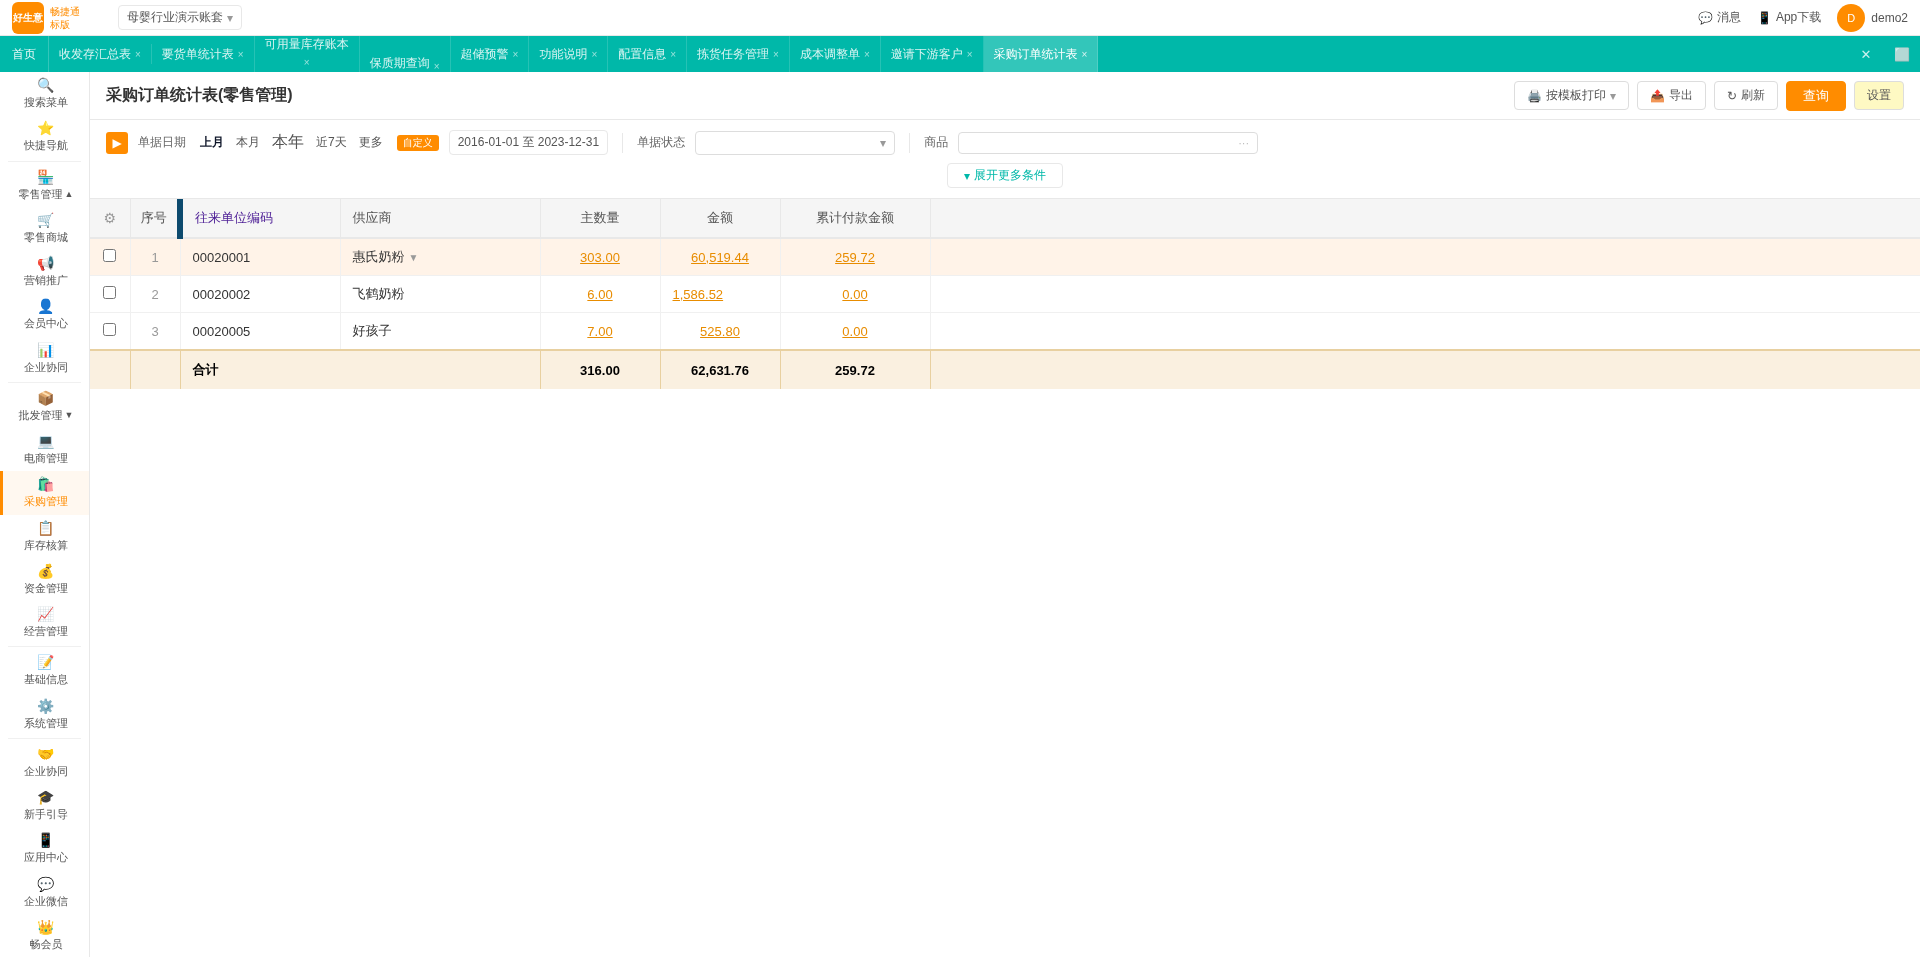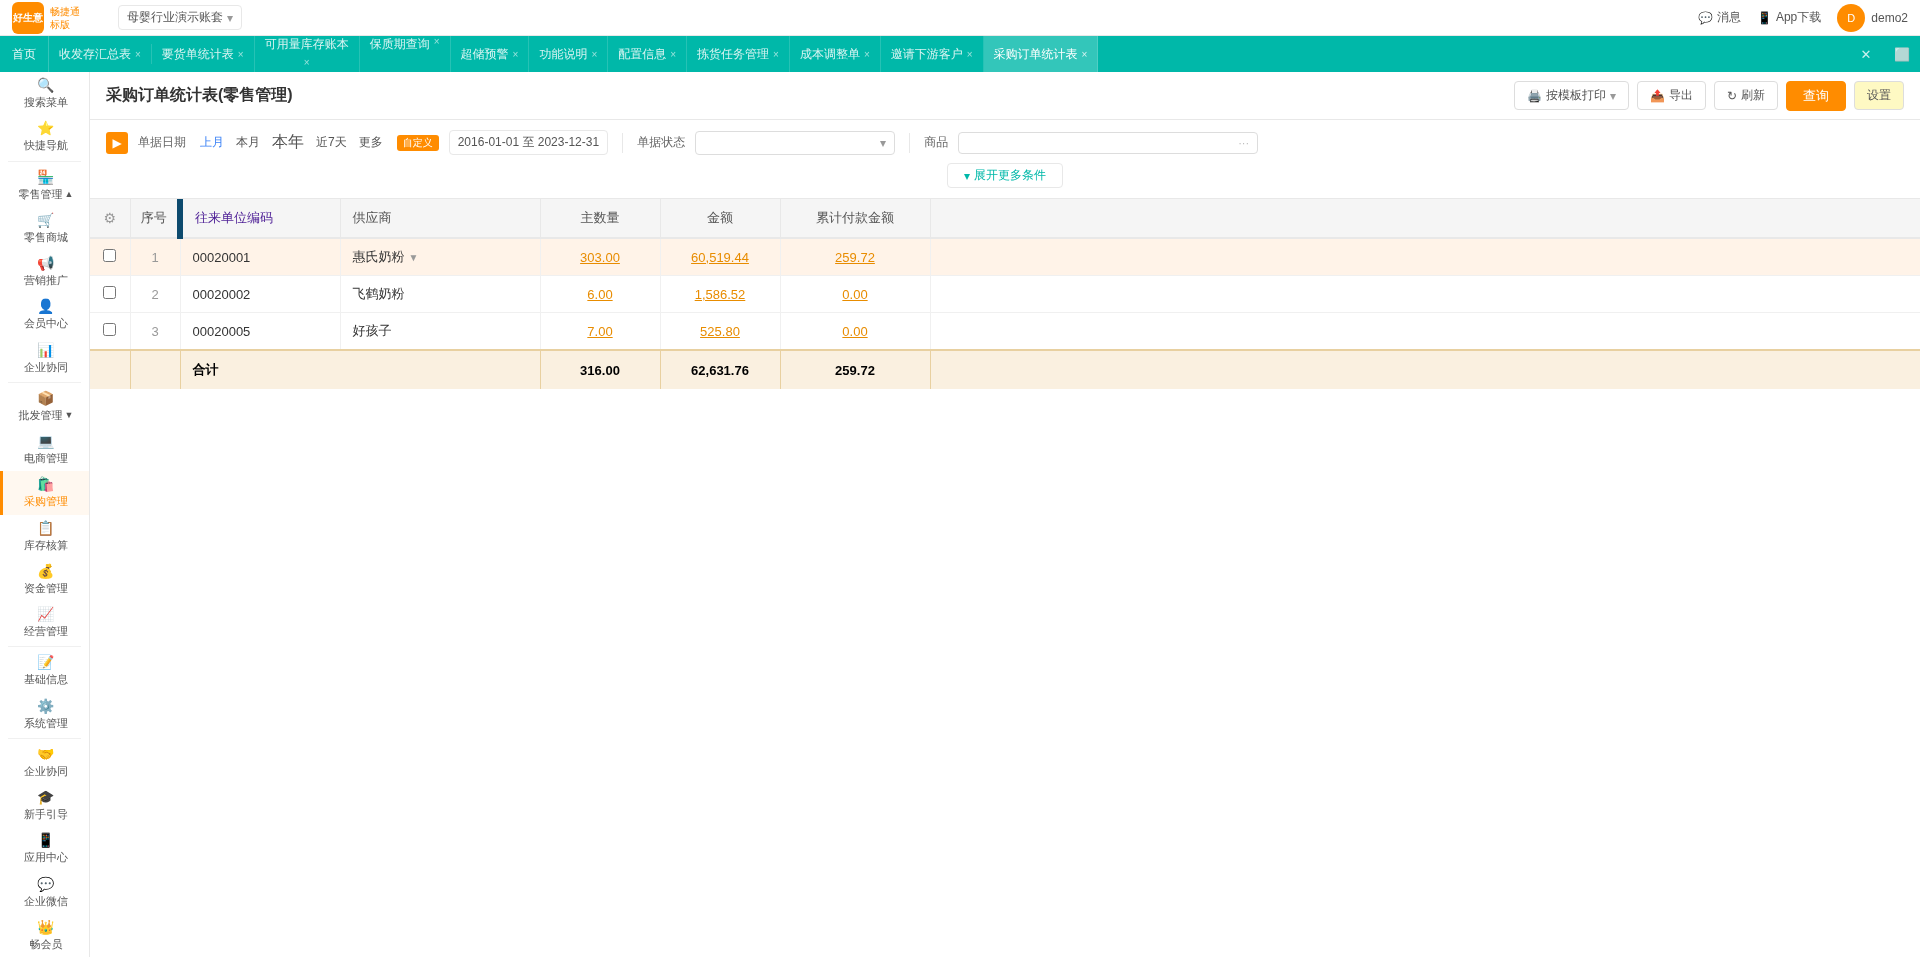--- a/index.html
+++ b/index.html
@@ -52,21 +52,21 @@
     <span style="font-size:10px; color:rgba(255,255,255,0.6);">×</span>
   </div>
   <div style="display:flex; align-items:center; height:36px; padding:0 10px; color:rgba(255,255,255,0.85); font-size:12px; cursor:pointer; border-right:1px solid rgba(255,255,255,0.15); gap:4px;">
     <span>要货单统计表</span>
     <span style="font-size:10px; color:rgba(255,255,255,0.6);">×</span>
   </div>
   <div style="display:flex; align-items:center; height:36px; padding:0 10px; color:rgba(255,255,255,0.85); font-size:12px; cursor:pointer; border-right:1px solid rgba(255,255,255,0.15); gap:4px;flex-direction:column;">
     <span>可用量库存账本</span>
     <span style="font-size:10px; color:rgba(255,255,255,0.6);">×</span>
   </div>
-  <div style="display:flex; align-items:flex-start; height:36px; padding:0 10px; color:rgba(255,255,255,0.85); font-size:12px; cursor:pointer; border-right:1px solid rgba(255,255,255,0.15); gap:4px;">
+  <div style="display:flex; align-items:flex-end; height:36px; padding:0 10px; color:rgba(255,255,255,0.85); font-size:12px; cursor:pointer; border-right:1px solid rgba(255,255,255,0.15); gap:4px;">
     <span>保质期查询</span>
     <span style="font-size:10px; color:rgba(255,255,255,0.6);">×</span>
   </div>
   <div style="display:flex; align-items:center; height:36px; padding:16px 10px; color:rgba(255,255,255,0.85); font-size:12px; cursor:pointer; border-right:1px solid rgba(255,255,255,0.15); gap:4px;">
     <span>超储预警</span>
     <span style="font-size:10px; color:rgba(255,255,255,0.6);">×</span>
   </div>
   <div style="display:flex; align-items:center; height:36px; padding:0 10px; color:rgba(255,255,255,0.85); font-size:12px; cursor:pointer; border-right:1px solid rgba(255,255,255,0.15); gap:4px;">
     <span>功能说明</span>
     <span style="font-size:10px; color:rgba(255,255,255,0.6);">×</span>
@@ -214,21 +214,21 @@
     </div>
 
     <div style="background:#fff; padding:10px 16px; border-bottom:1px solid #e8e8e8; flex-shrink:0;">
       <div style="display:flex; align-items:center; gap:10px; flex-wrap:nowrap;">
 
         <div style="width:22px; height:22px; background:#ff8c00; color:#fff; border-radius:3px; display:flex; align-items:center; justify-content:center; cursor:pointer; font-size:12px; flex-shrink:0;">▶</div>
 
         <span style="color:#666; font-size:12px; white-space:nowrap;">单据日期</span>
 
         <div style="display:flex; align-items:center; gap:4px;">
-          <span style="color:#3b82f6; font-size:12px; cursor:pointer; padding:2px 4px;">上月</span>
+          <span style="color:#0f172a; font-size:12px; cursor:pointer; padding:2px 4px;font-weight:bold;">上月</span>
           <span style="color:#555; font-size:12px; cursor:pointer; padding:2px 4px;">本月</span>
           <span style="color:#555; font-size:16px; cursor:pointer; padding:2px 4px;">本年</span>
           <span style="color:#555; font-size:12px; cursor:pointer; padding:2px 4px;">近7天</span>
           <span style="color:#555; font-size:12px; cursor:pointer; padding:2px 4px;">更多</span>
         </div>
 
         <span style="background:#ff8c00; color:#fff; font-size:10px; padding:1px 6px; border-radius:3px; cursor:pointer;">自定义</span>
 
         <span style="color:#555; font-size:12px; border:1px solid #e8e8e8; border-radius:4px; padding:3px 8px; cursor:pointer;">2016-01-01 至 2023-12-31</span>
 
@@ -301,21 +301,21 @@
           <tr>
             <td style="padding:9px 8px; text-align:center; border-bottom:1px solid #f0f0f0; border-right:1px solid #f0f0f0;">
               <input type="checkbox" style="cursor: pointer;">
             </td>
             <td style="padding:9px 8px; text-align:center; border-bottom:1px solid #f0f0f0; border-right:1px solid #f0f0f0; color:#999;">2</td>
             <td style="padding:9px 12px; text-align:left; border-bottom:1px solid #f0f0f0; border-right:1px solid #f0f0f0; color:#333;">00020002</td>
             <td style="padding:9px 12px; text-align:left; border-bottom:1px solid #f0f0f0; border-right:1px solid #f0f0f0; color:#333;">飞鹤奶粉</td>
             <td style="padding:9px 12px; text-align:center; border-bottom:1px solid #f0f0f0; border-right:1px solid #f0f0f0;">
               <span style="color:#e88c00; text-decoration:underline; cursor:pointer;">6.00</span>
             </td>
-            <td style="padding:9px 12px; text-align:center; border-bottom:1px solid #f0f0f0; border-right:1px solid #f0f0f0;">
+            <td style="padding:9px 12px; border-bottom:1px solid #f0f0f0; border-right:1px solid #f0f0f0;">
               <span style="color:#e88c00; text-decoration:underline; cursor:pointer;">1,586.52</span>
             </td>
             <td style="padding:9px 12px; text-align:center; border-bottom:1px solid #f0f0f0; border-right:1px solid #f0f0f0;">
               <span style="color:#e88c00; text-decoration:underline; cursor:pointer;">0.00</span>
             </td>
             <td style="padding:9px 12px; border-bottom:1px solid #f0f0f0;"></td>
           </tr>
 
           <tr>
             <td style="padding:9px 8px; text-align:center; border-bottom:1px solid #f0f0f0; border-right:1px solid #f0f0f0;">

